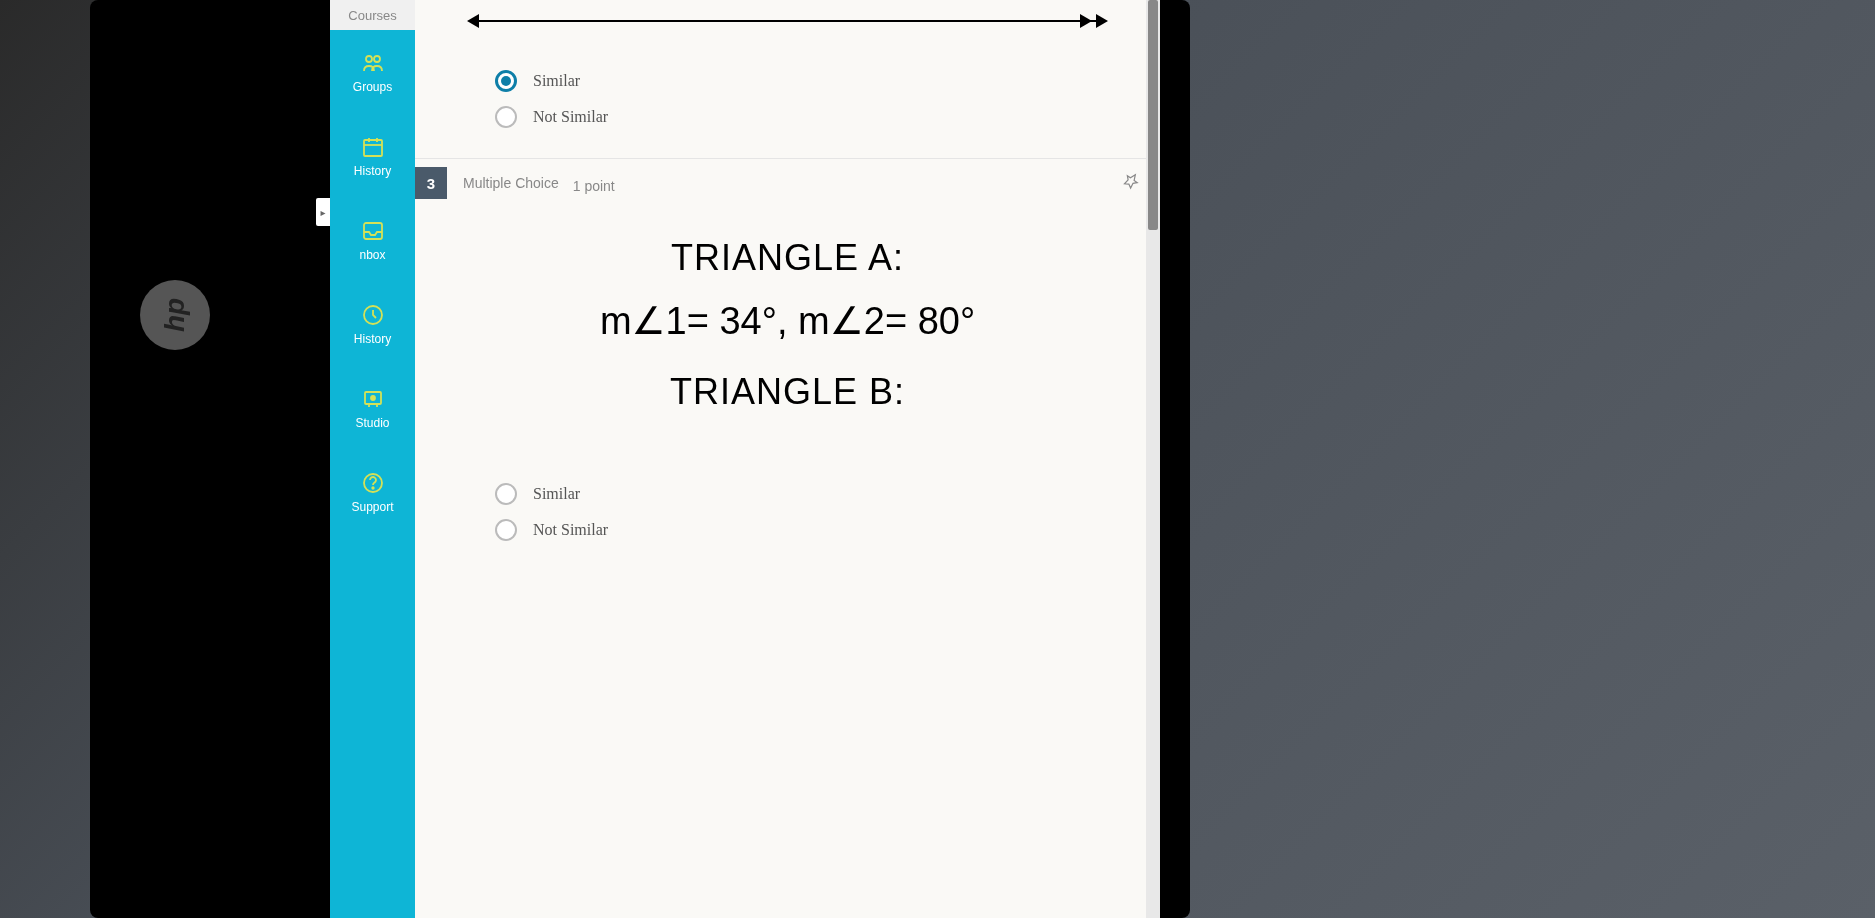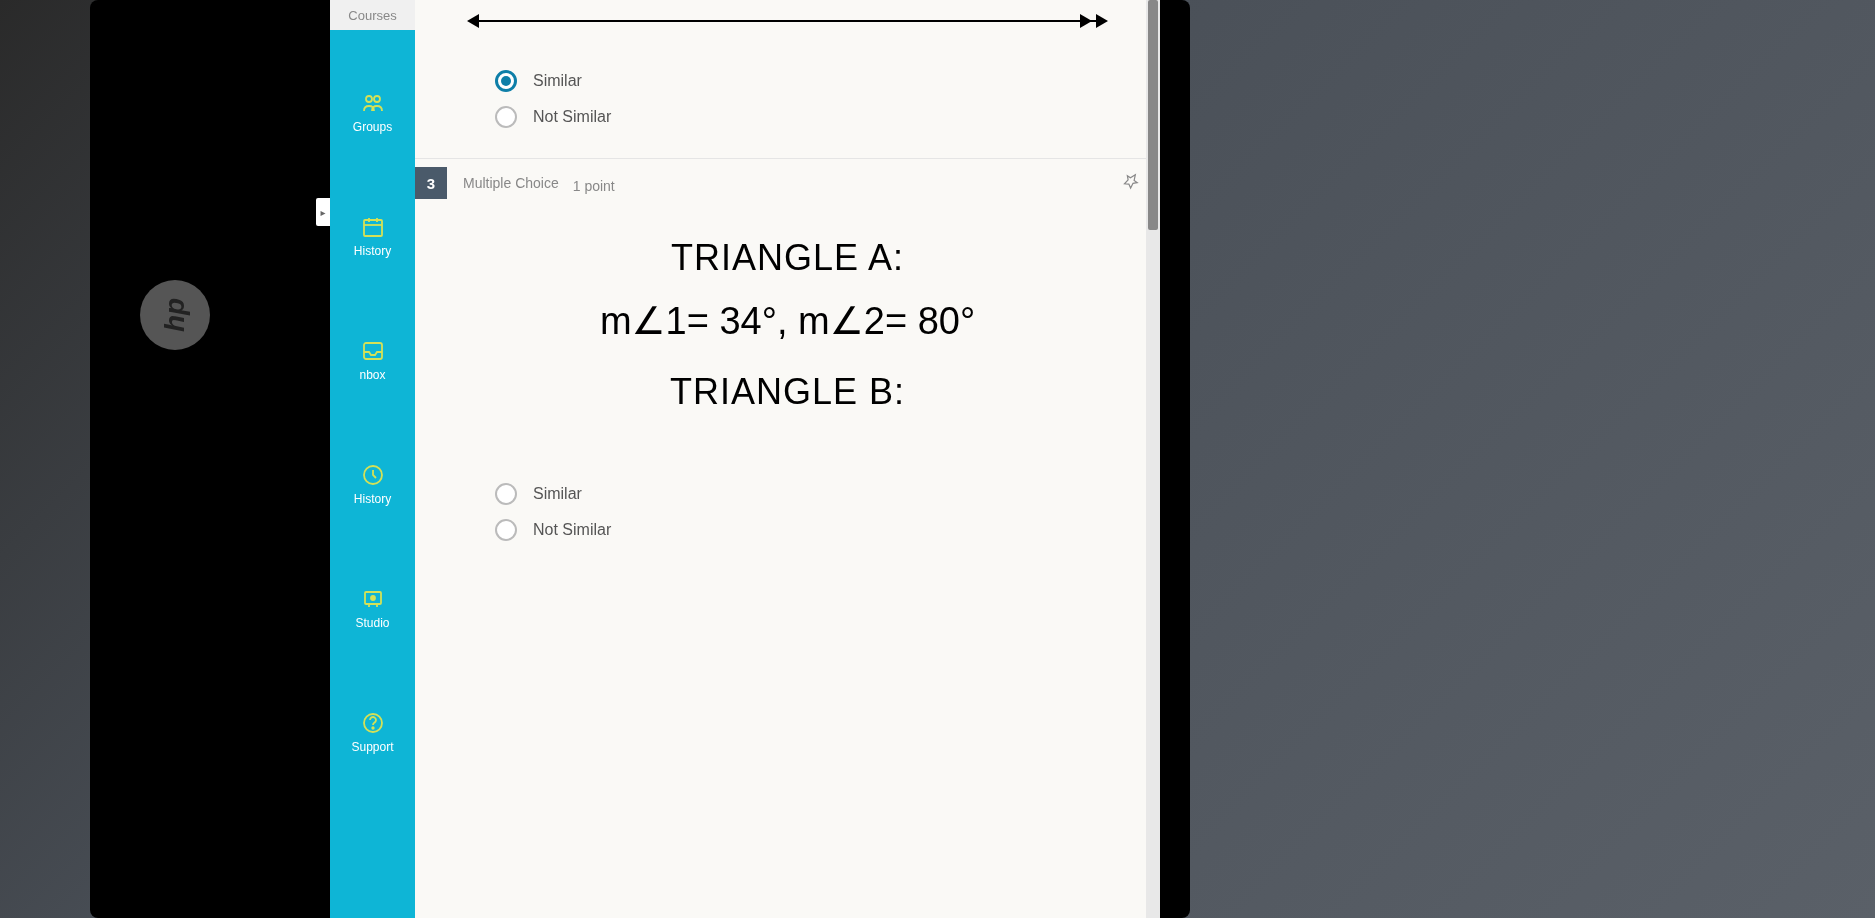--- a/index.html
+++ b/index.html
@@ -53,21 +53,20 @@
     }
     .sidebar {
       width: 85px;
       background: linear-gradient(180deg, #f0f0f0 0%, #f0f0f0 30px, #0eb5d6 30px, #0eb5d6 100%);
       display: flex;
       flex-direction: column;
       align-items: center;
       color: #fff;
       font-size: 13px;
       position: relative;
-      gap: 40px;
     }
     .sidebar-top {
       width: 100%;
       height: 30px;
       background: #f0f0f0;
       color: #888;
       font-size: 13px;
       display: flex;
       align-items: center;
       justify-content: center;
@@ -158,20 +157,21 @@
       border-bottom: 7px solid transparent;
     }
     .radio-group {
       margin: 20px 0 30px 60px;
     }
     .radio-row {
       display: flex;
       align-items: center;
       margin-bottom: 14px;
       cursor: pointer;
+      font-family: Liberation Serif, serif;
     }
     .radio-btn {
       width: 22px;
       height: 22px;
       border-radius: 50%;
       border: 2px solid #bbb;
       margin-right: 16px;
       display: flex;
       align-items: center;
       justify-content: center;

